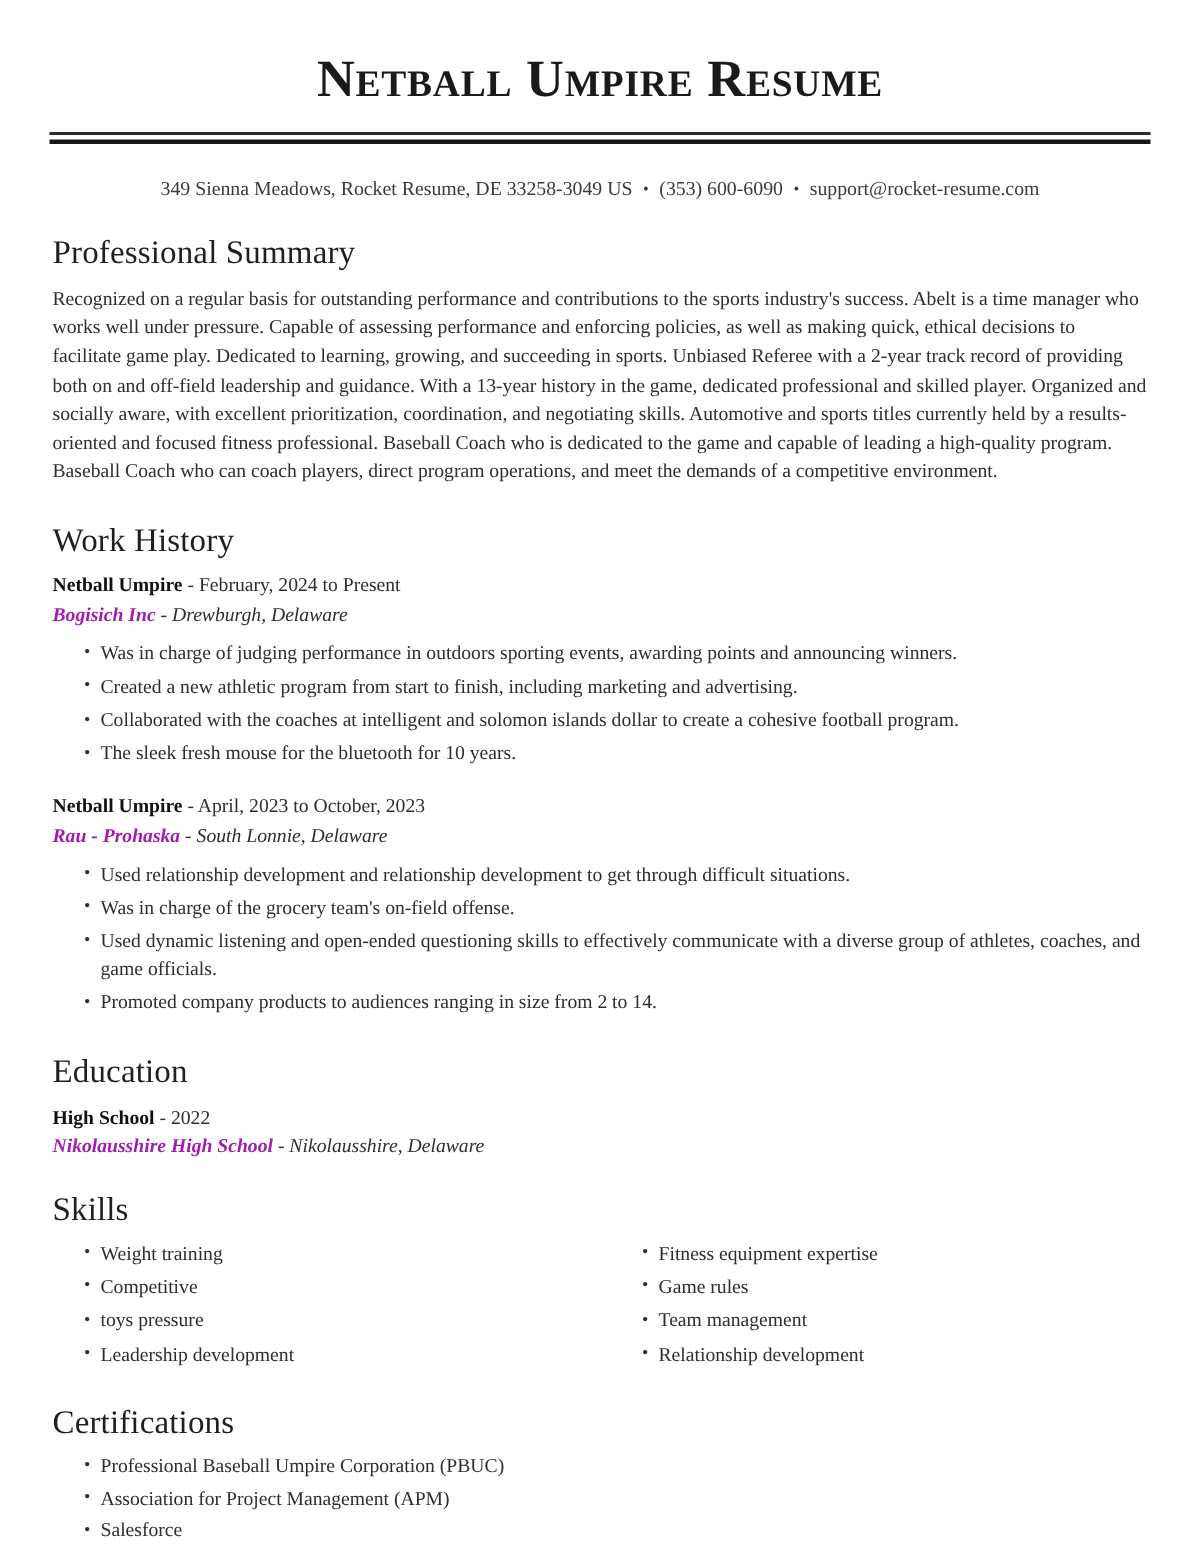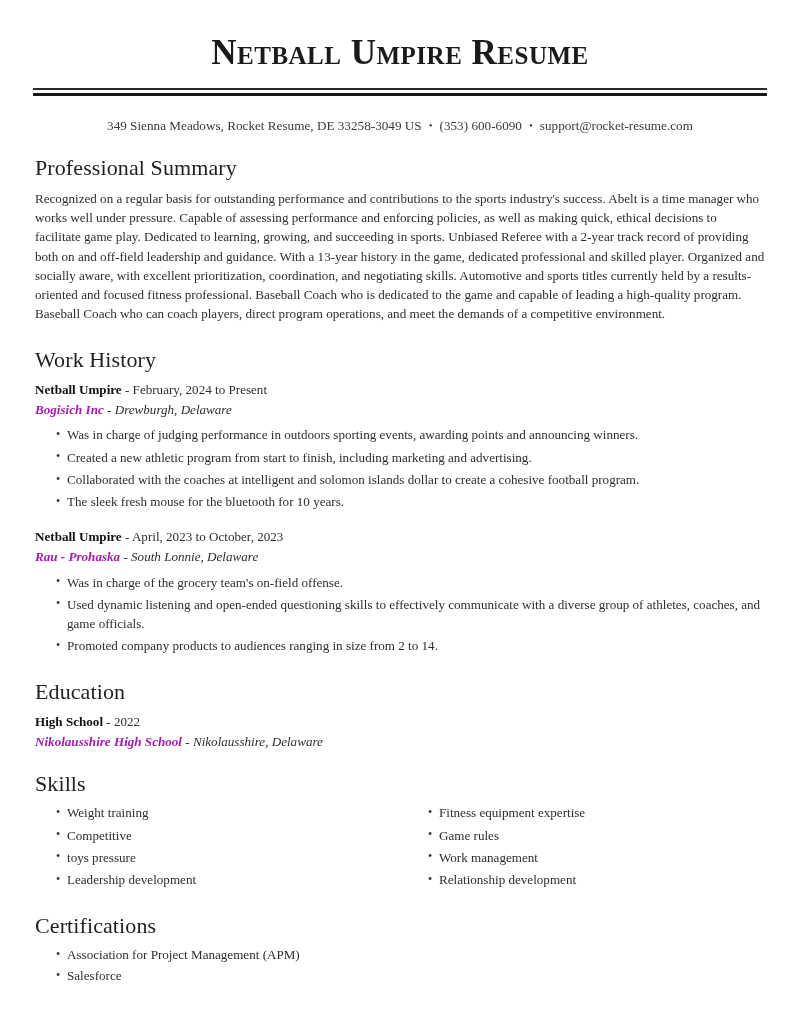--- a/index.html
+++ b/index.html
@@ -205,20 +205,21 @@
     </div>
 
     <div class="entry">
       <div class="entry-line">
         <span class="entry-role">Netball Umpire</span><span class="dash"> - </span><span class="entry-meta">April, 2023 to October, 2023</span>
       </div>
       <div class="entry-line">
         <span class="entry-org">Rau - Prohaska</span><span class="dash"> - </span><span class="entry-loc">South Lonnie, Delaware</span>
       </div>
       <ul class="bullets">
+        <li>Used relationship development and relationship development to get through difficult situations.</li>
         <li>Was in charge of the grocery team's on-field offense.</li>
         <li>Used dynamic listening and open-ended questioning skills to effectively communicate with a diverse group of athletes, coaches, and game officials.</li>
         <li>Promoted company products to audiences ranging in size from 2 to 14.</li>
       </ul>
     </div>
   </div>
 
   <div class="section education">
     <h2 class="section-title">Education</h2>
     <div class="entry">
@@ -239,28 +240,29 @@
           <li>Weight training</li>
           <li>Competitive</li>
           <li>toys pressure</li>
           <li>Leadership development</li>
         </ul>
       </div>
       <div class="skills-col right">
         <ul class="bullets">
           <li>Fitness equipment expertise</li>
           <li>Game rules</li>
-          <li>Work management</li>
+          <li>Team management</li>
           <li>Relationship development</li>
         </ul>
       </div>
     </div>
   </div>
 
   <div class="section certifications">
     <h2 class="section-title">Certifications</h2>
     <ul class="bullets">
+      <li>Professional Baseball Umpire Corporation (PBUC)</li>
       <li>Association for Project Management (APM)</li>
       <li>Salesforce</li>
     </ul>
   </div>
 
 </div>
 
 </body></html>

